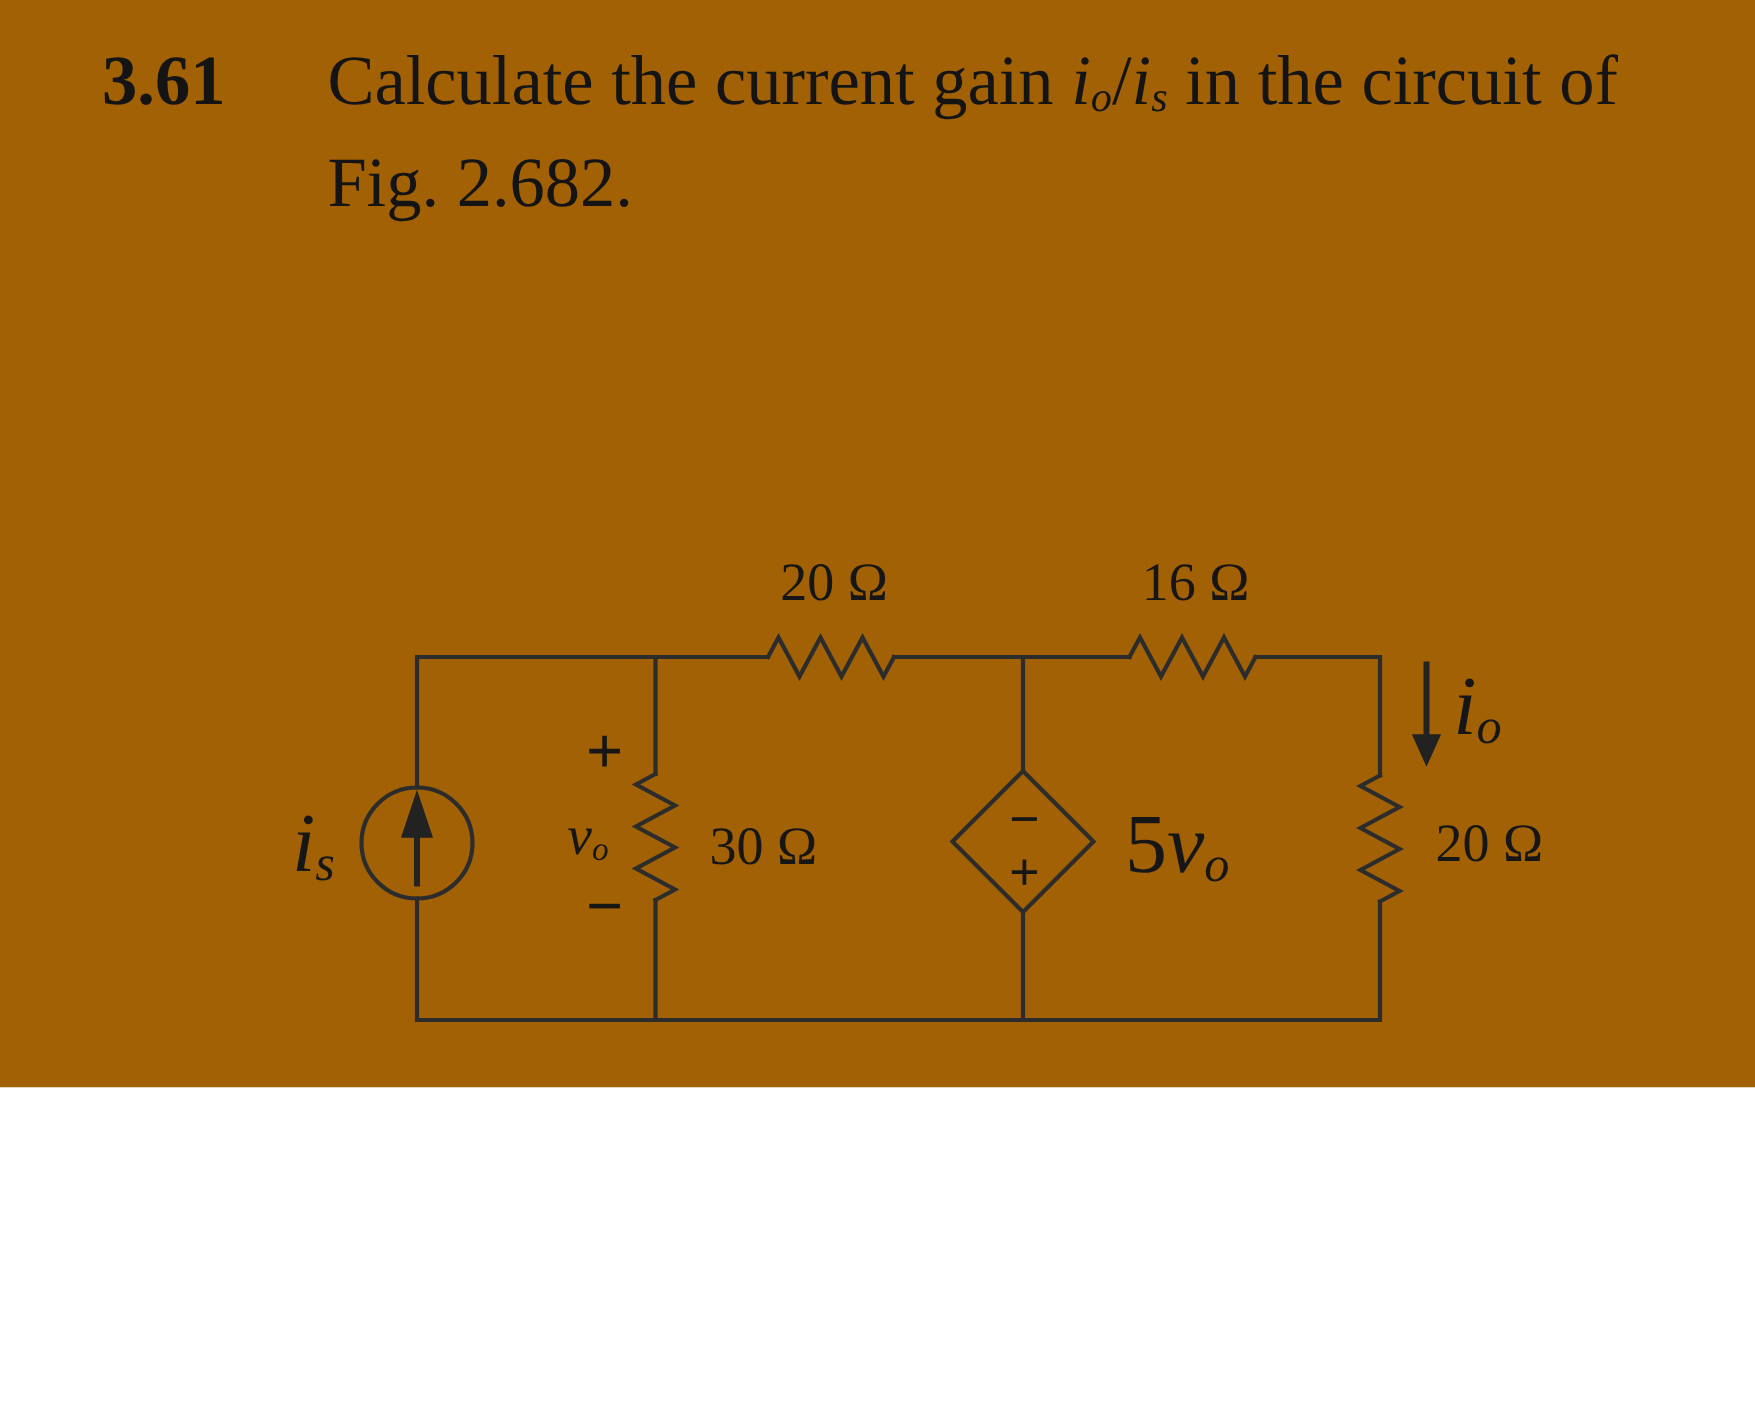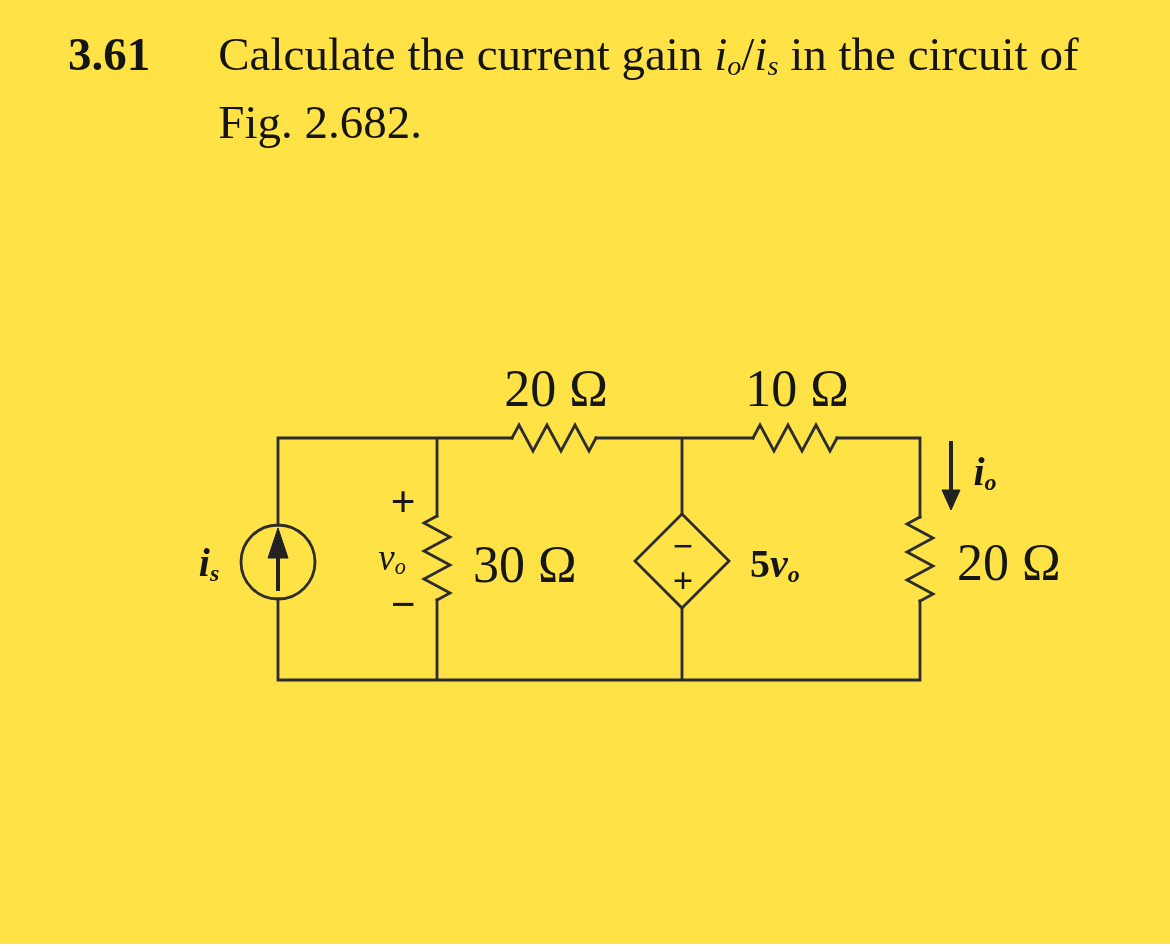--- a/index.html
+++ b/index.html
@@ -1,20 +1,20 @@
 <!DOCTYPE html>
 <html><head>
 <meta charset="utf-8">
 <style>
   html, body { margin: 0; padding: 0; background: #ffffff; }
   .page {
     position: relative;
     width: 1170px;
-    height: 944px;
-    background: #fde047;
+    height: 725px;
+    background: #a16207;
     overflow: hidden;
     font-family: "Liberation Serif", serif;
     color: #1c1c1c;
     filter: blur(0.45px) contrast(1.02);
   }
 
   
   .problem {
     position: absolute;
     left: 68px;
@@ -56,22 +56,22 @@
   .circuit-svg line.arrowtail { stroke: #242424; stroke-width: 4; }
 
   .lbl {
     position: absolute;
     font-family: "Liberation Serif", serif;
     color: #181818;
     white-space: nowrap;
   }
   .center   { transform: translate(-50%, -50%); }
   .leftmid  { transform: translate(0, -50%); }
-  .rval     { font-size: 52px; }
-  .sym      { font-size: 40px; font-weight: bold; }
+  .rval     { font-size: 36px; }
+  .sym      { font-size: 56px; }
   .small-v  { font-size: 37px; }
   .sign     { font-size: 44px; font-weight: 600; }
   .dep-sign { font-size: 36px; font-weight: 600; }
 
   
   .caption { position: absolute; left: 31px; top: 706px; }
   .cap-title {
     font-family: "Liberation Sans", sans-serif;
     font-weight: bold;
     font-size: 38px;
@@ -119,21 +119,21 @@
     <line class="arrowtail" x1="278" y1="591" x2="278" y2="554"></line>
     <polygon class="solid" points="278,528 268,558 288,558"></polygon>
 
     <polygon class="outline" points="682,514 729,561 682,608 635,561"></polygon>
 
     <line class="arrowtail" x1="951" y1="441" x2="951" y2="492"></line>
     <polygon class="solid" points="951,510 942,490 960,490"></polygon>
   </svg>
 
   <div class="lbl rval center" style="left:556px; top:388px;">20 Ω</div>
-  <div class="lbl rval center" style="left:797px; top:388px;">10 Ω</div>
+  <div class="lbl rval center" style="left:797px; top:388px;">16 Ω</div>
   <div class="lbl rval leftmid" style="left:473px; top:564px;">30 Ω</div>
   <div class="lbl rval leftmid" style="left:957px; top:562px;">20 Ω</div>
 
   <div class="lbl sym center" style="left:209px; top:563px;"><span class="var">i</span><span class="subv">s</span></div>
 
   <div class="lbl sym center" style="left:985px; top:472px;"><span class="var">i</span><span class="subv">o</span></div>
 
   <div class="lbl sign center" style="left:403px; top:501px;">+</div>
   <div class="lbl small-v center" style="left:392px; top:558px;"><span class="var">v</span><span class="subv">o</span></div>
   <div class="lbl sign center" style="left:403px; top:604px;">−</div>

